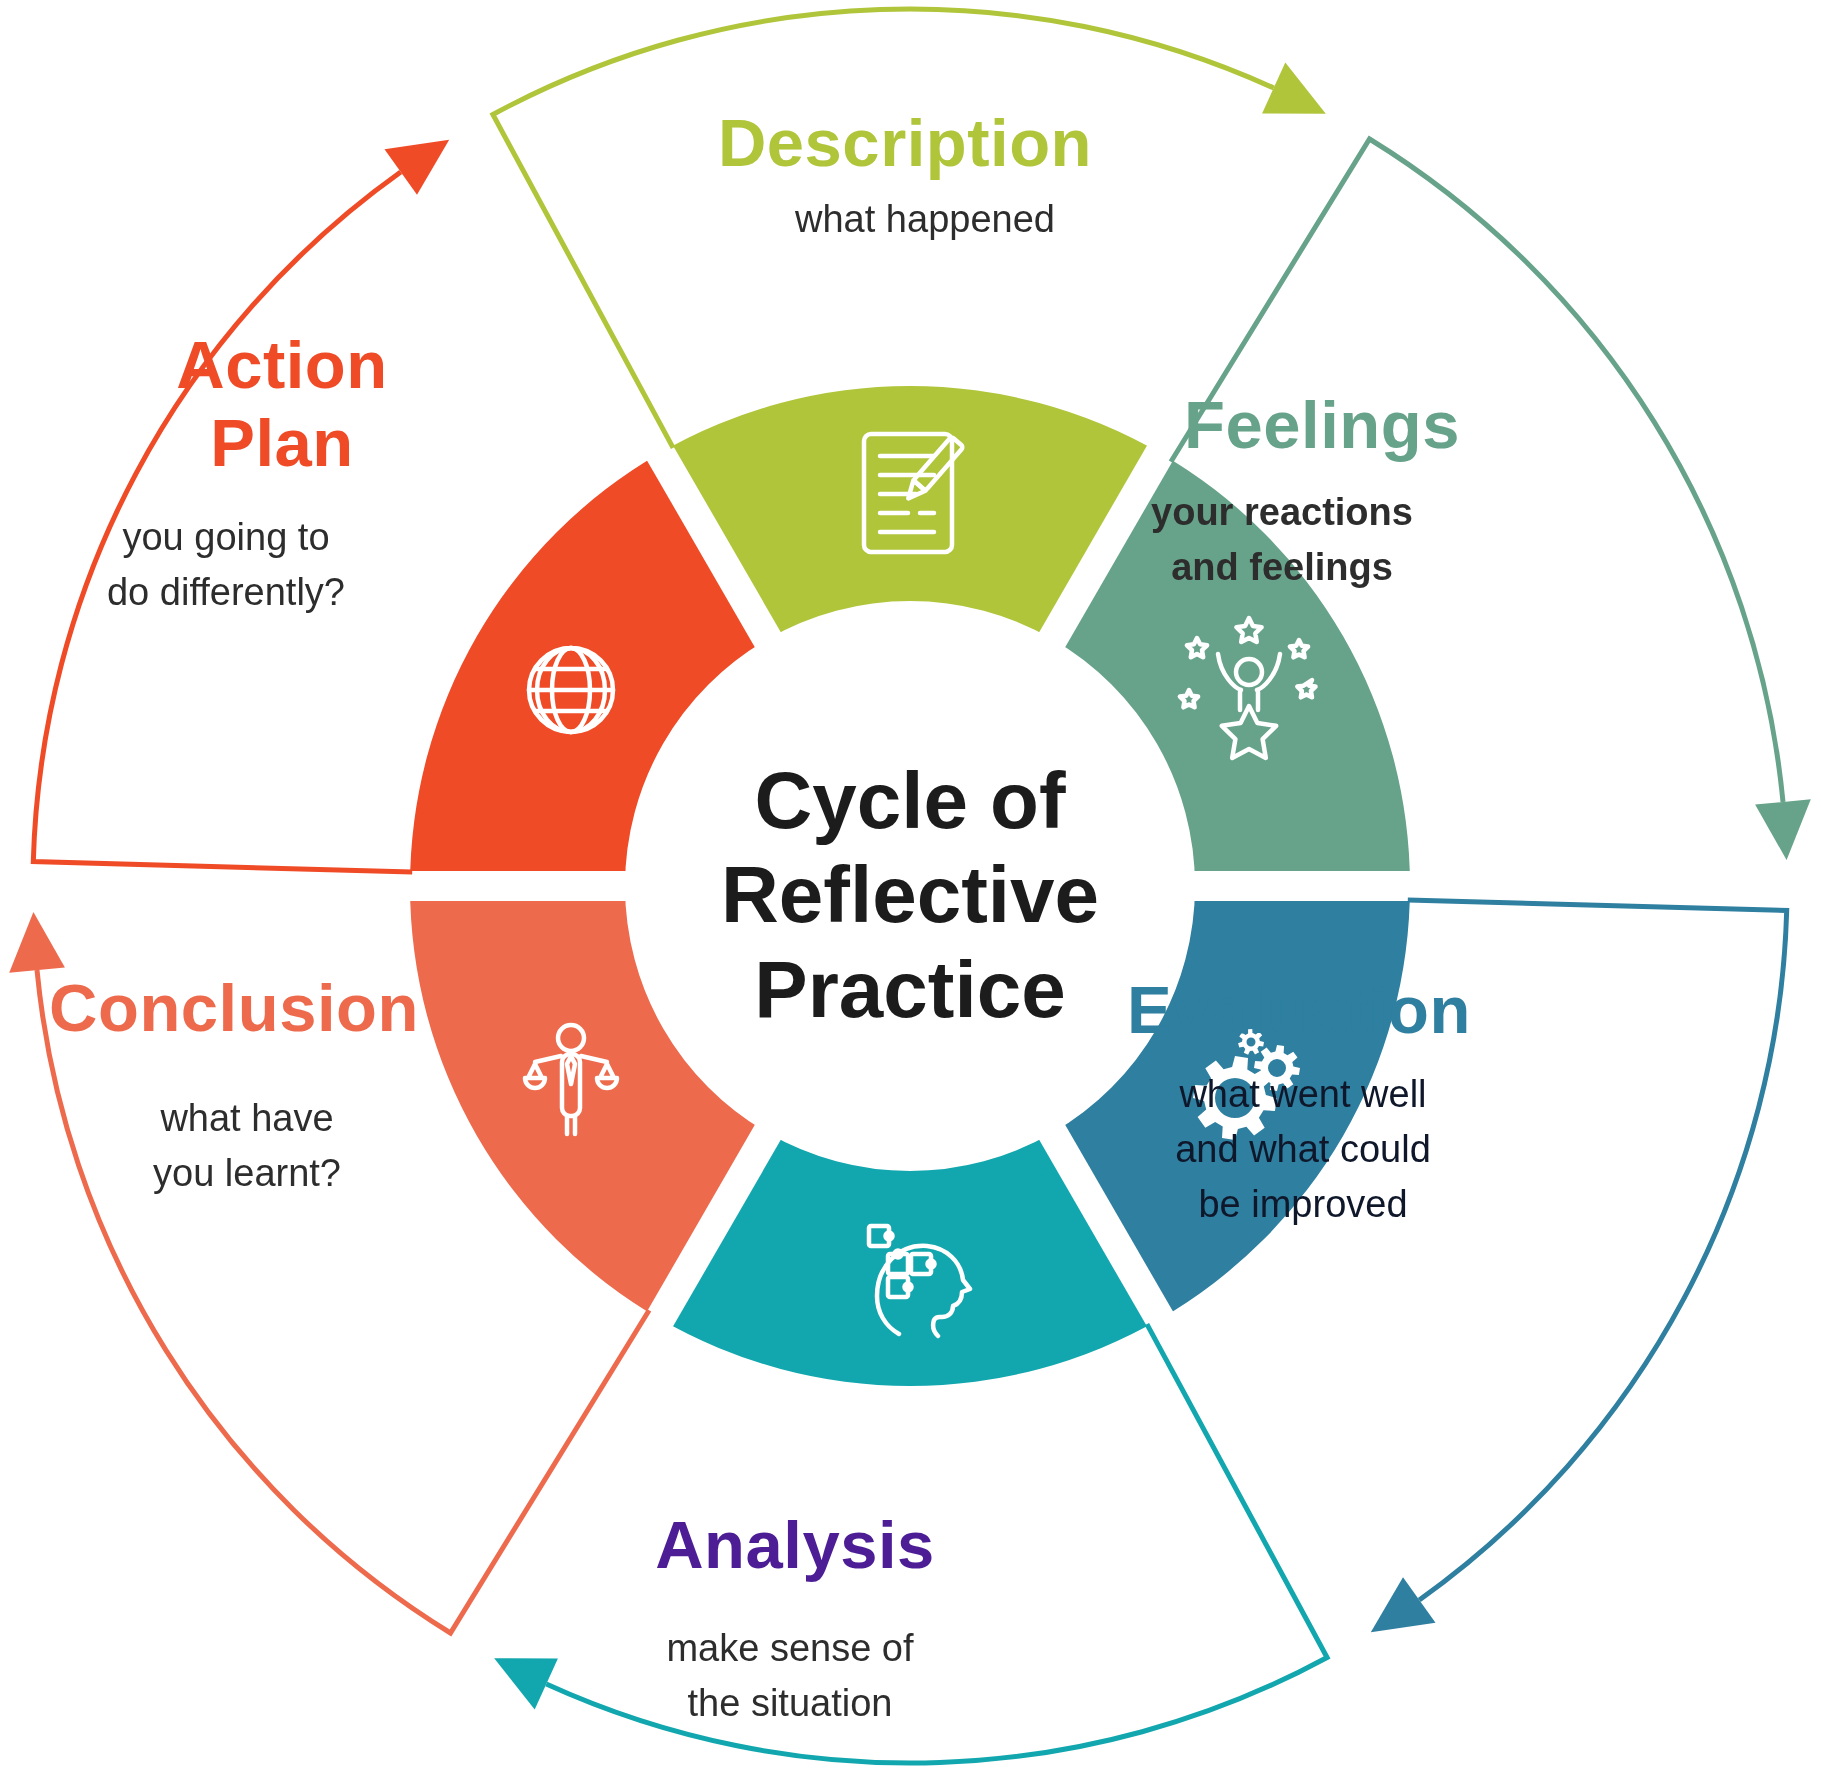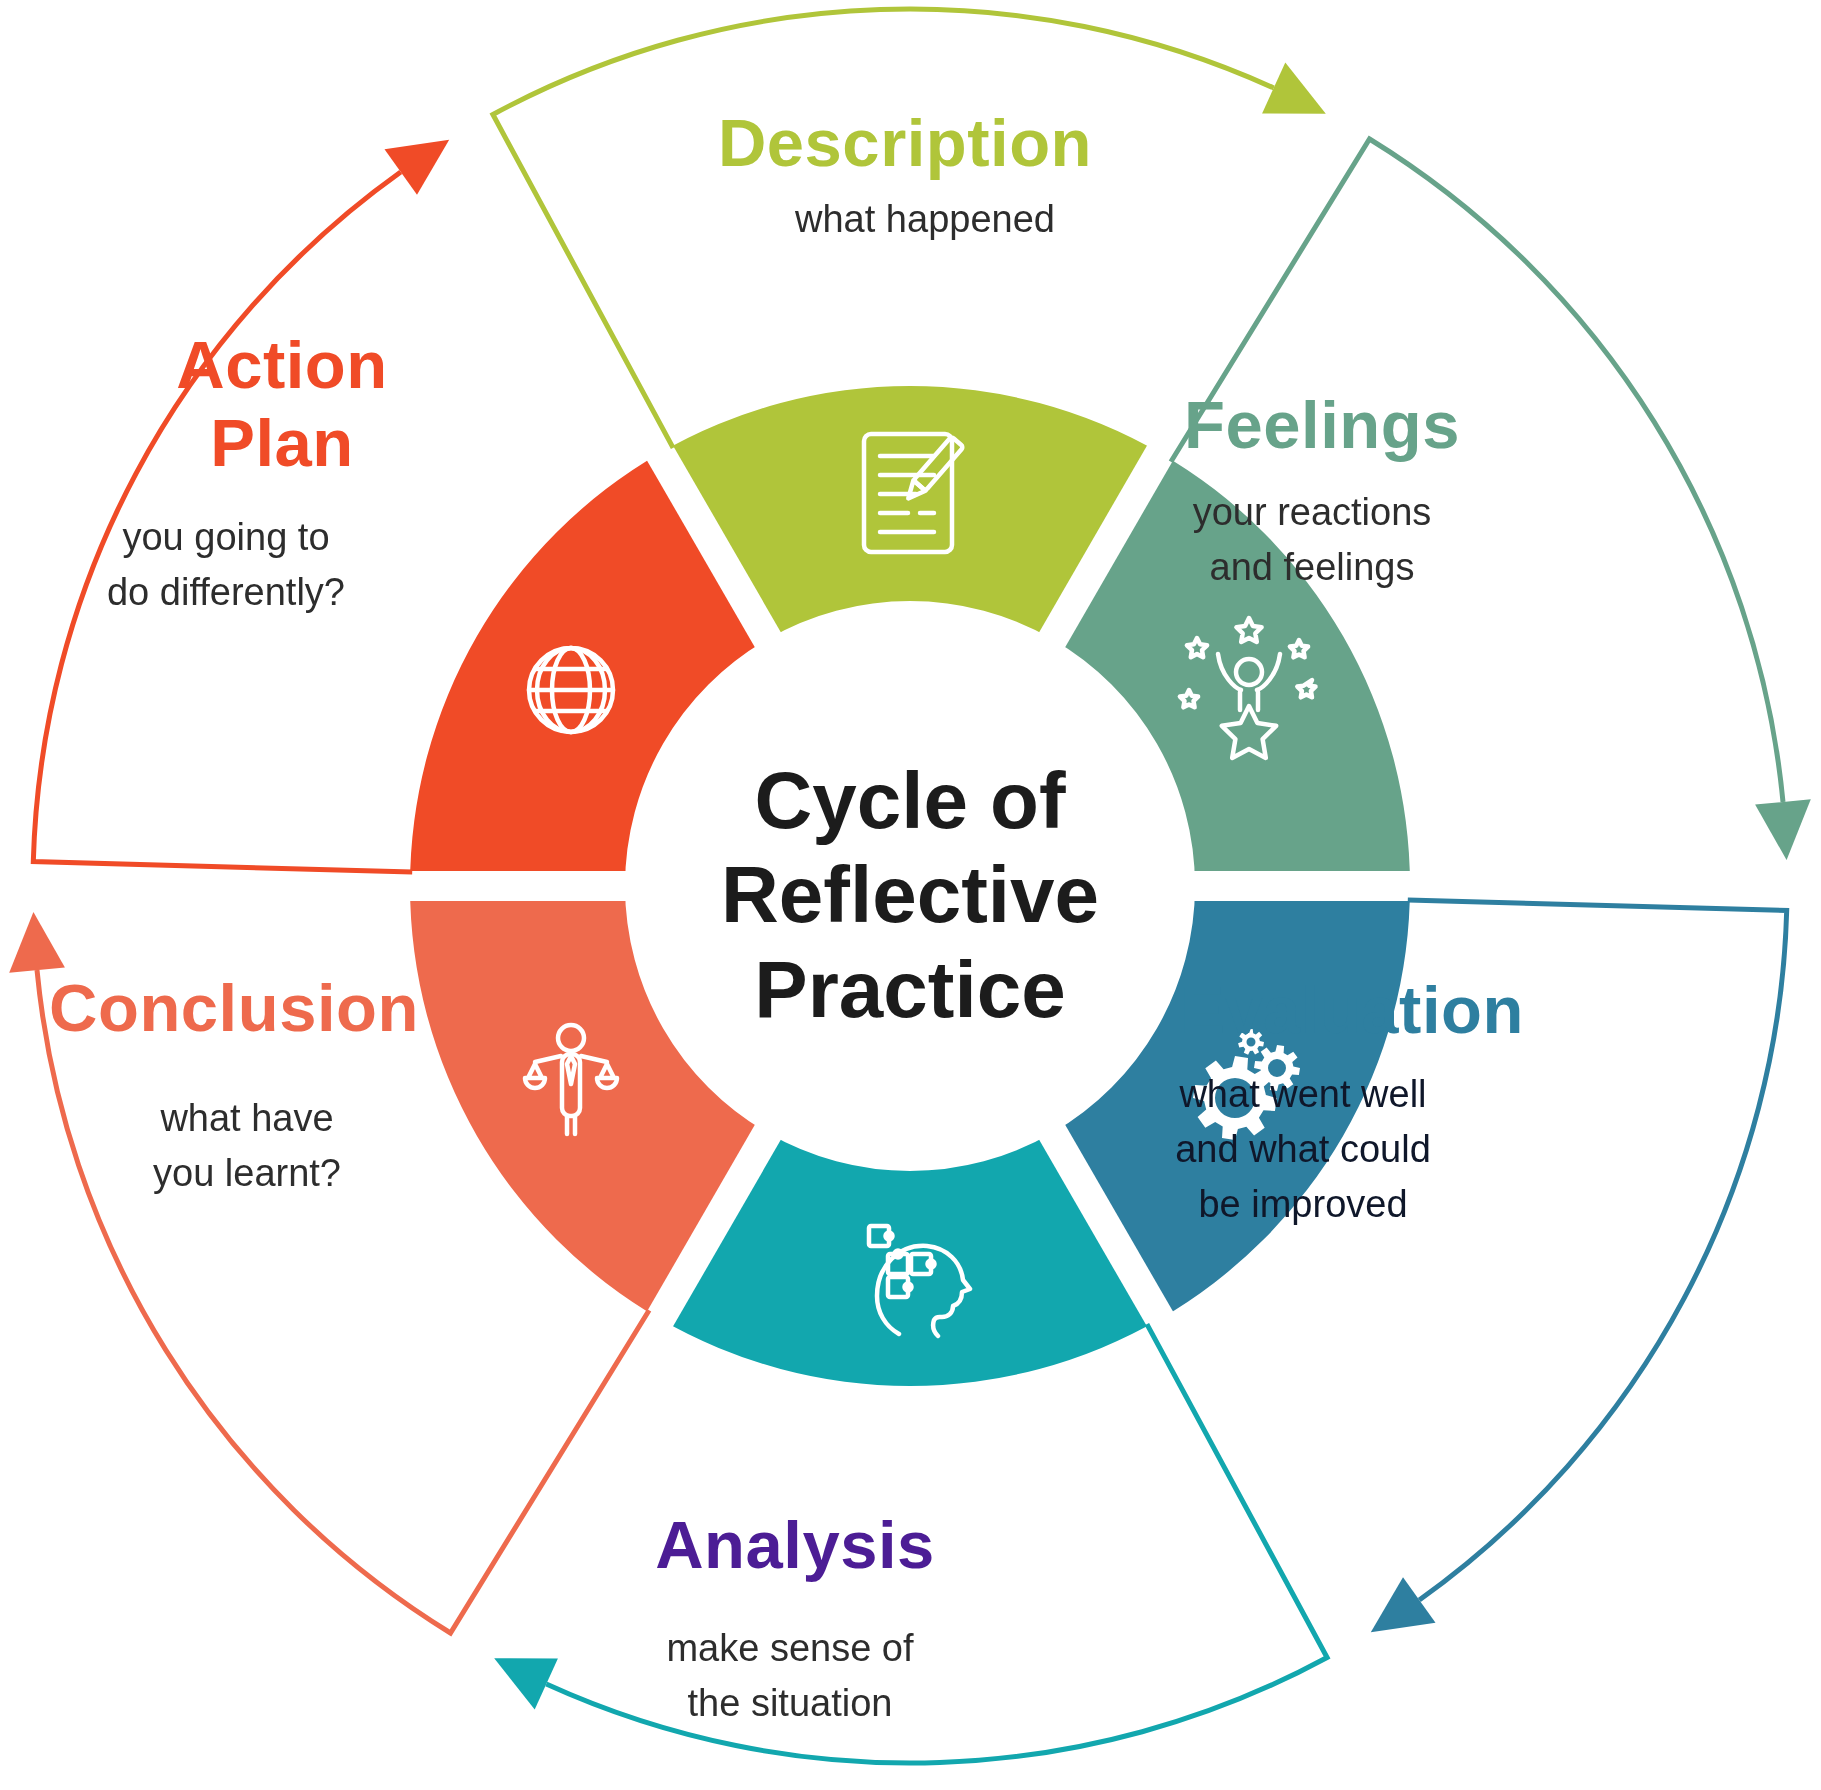--- a/index.html
+++ b/index.html
@@ -7,22 +7,22 @@
   #stage{position:relative;width:1821px;height:1790px;background:#ffffff;overflow:hidden;}
   #diagram-svg{position:absolute;left:0;top:0;width:1821px;height:1790px;}
   .seg-label{position:absolute;transform:translate(-50%,-50%);font-weight:700;font-size:67px;
              white-space:nowrap;text-align:center;line-height:1.16;letter-spacing:.5px;}
   .seg-sub{position:absolute;transform:translate(-50%,-50%);font-size:38px;color:#2d2d2d;
            white-space:nowrap;text-align:center;line-height:1.45;}
   .seg-label div,.seg-sub div{display:block;}
   #lbl-description{left:905px;top:143px;}
   #sub-description{left:905px;top:220px;margin-left:20px;}
   #lbl-feelings{left:1322px;top:425px;}
-  #sub-feelings{left:1312px;top:540px;}
-  #lbl-evaluation{left:1352px;top:1010px;}
+  #sub-feelings{left:1282px;top:540px;font-weight:bold;}
+  #lbl-evaluation{left:1299px;top:1010px;}
   #sub-evaluation{left:1303px;top:1150px;}
   #lbl-analysis{left:795px;top:1545px;}
   #sub-analysis{left:790px;top:1676px;}
   #lbl-conclusion{left:218px;top:1008px;margin-left:16px;}
   #sub-conclusion{left:247px;top:1126px;}
   #lbl-action-plan{left:282px;top:404px;}
   #sub-action-plan{left:226px;top:565px;}
   #center-title{position:absolute;left:910px;top:896px;transform:translate(-50%,-50%);
                 font-size:80px;font-weight:700;line-height:1.18;color:#1c1c1c;
                 text-align:center;white-space:nowrap;}

